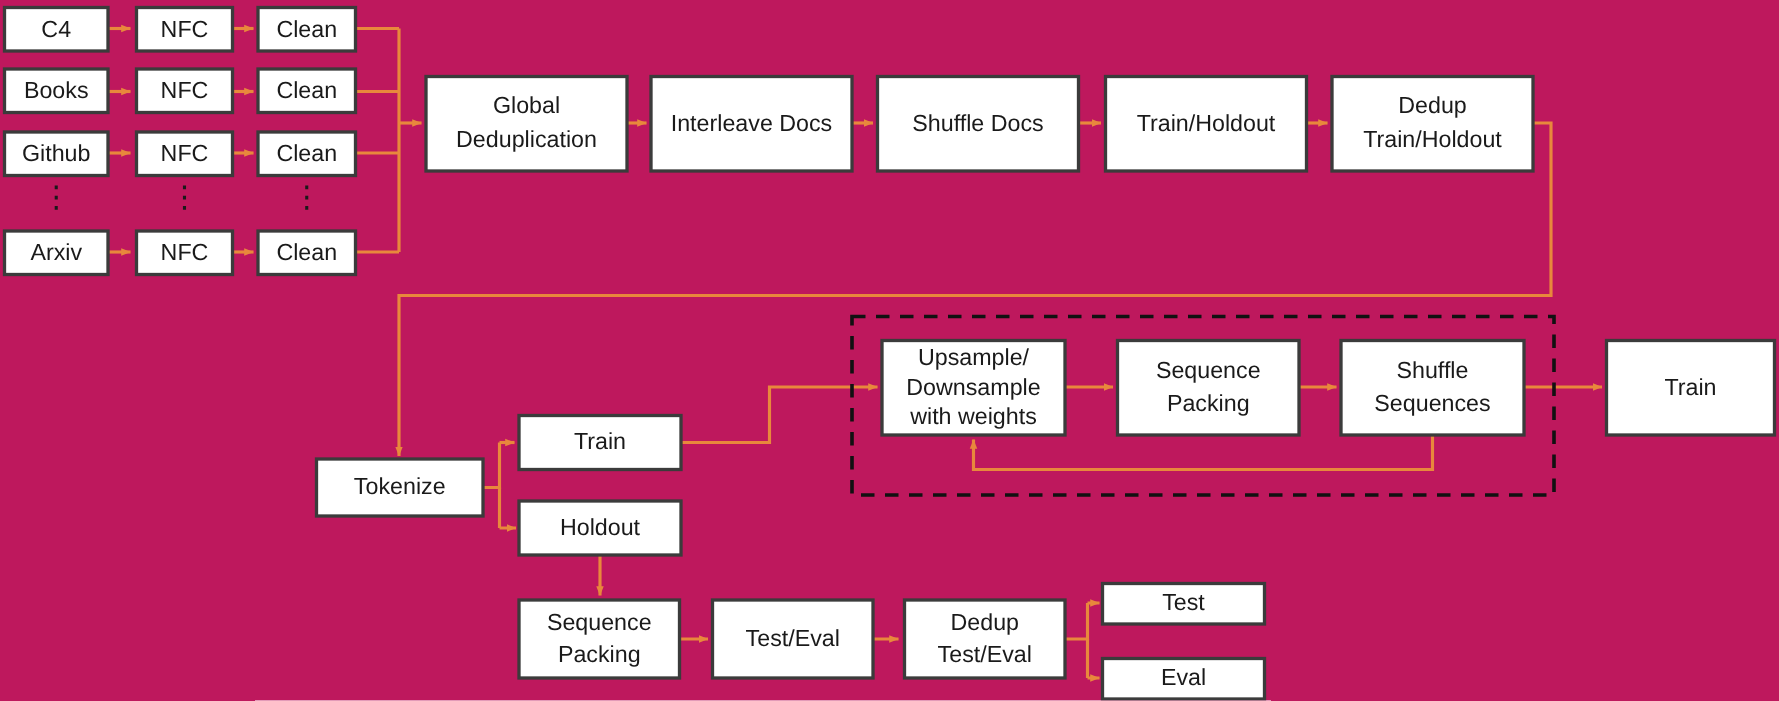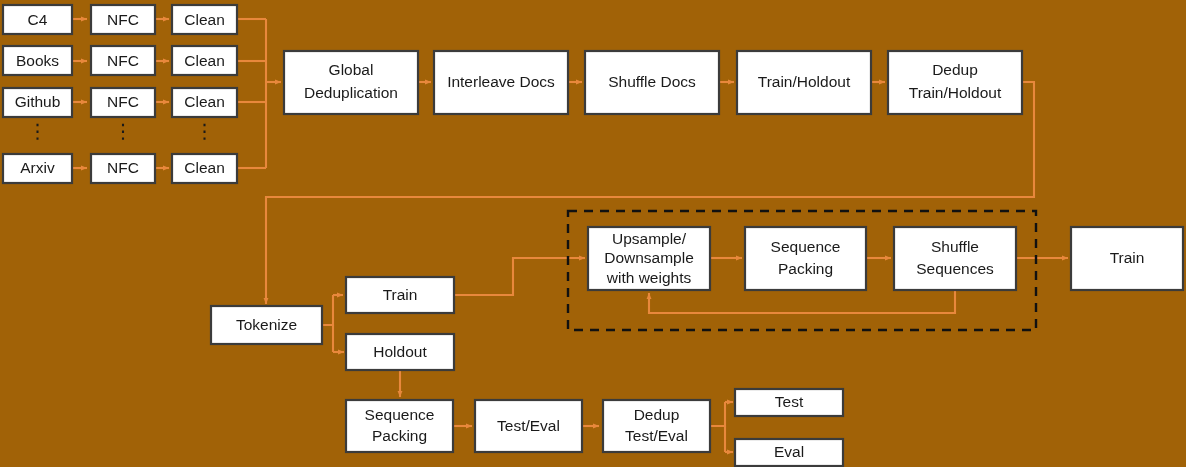--- a/index.html
+++ b/index.html
@@ -4,21 +4,21 @@
 <style>
   html, body {
     margin: 0;
     padding: 0;
     background: #ffffff;
   }
   #canvas {
     position: relative;
     width: 1186px;
     height: 467px;
-    background: #a16207;
+    background: #be185d;
     font-family: "Liberation Sans", sans-serif;
   }
   svg.layer {
     position: absolute;
     left: 0;
     top: 0;
     width: 1186px;
     height: 467px;
     overflow: visible;
   }

